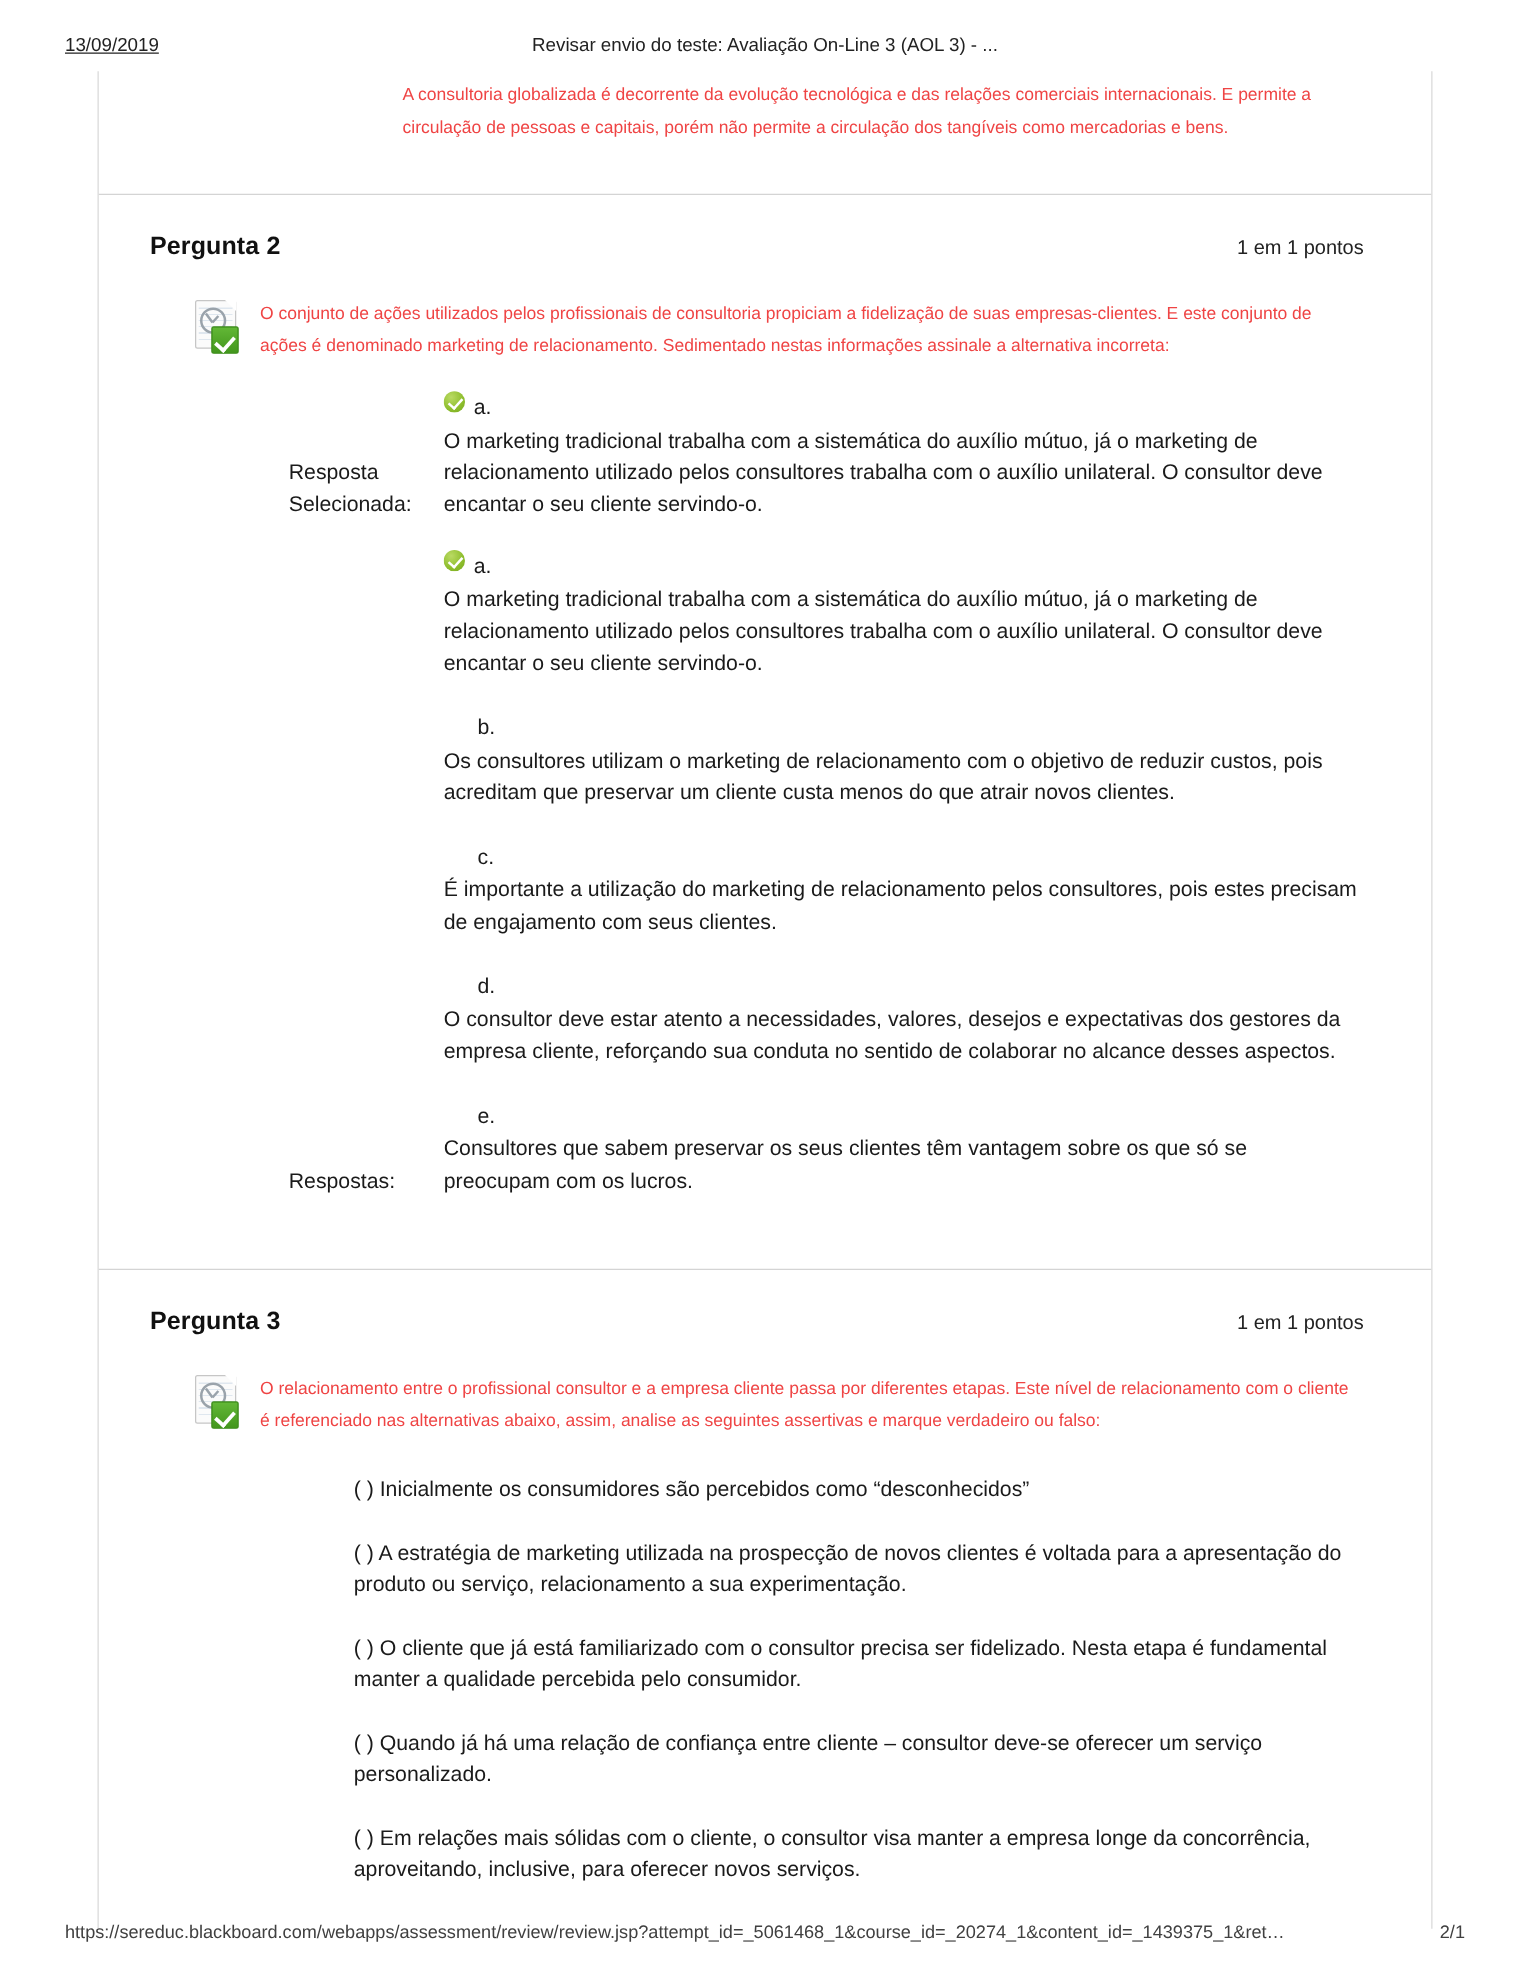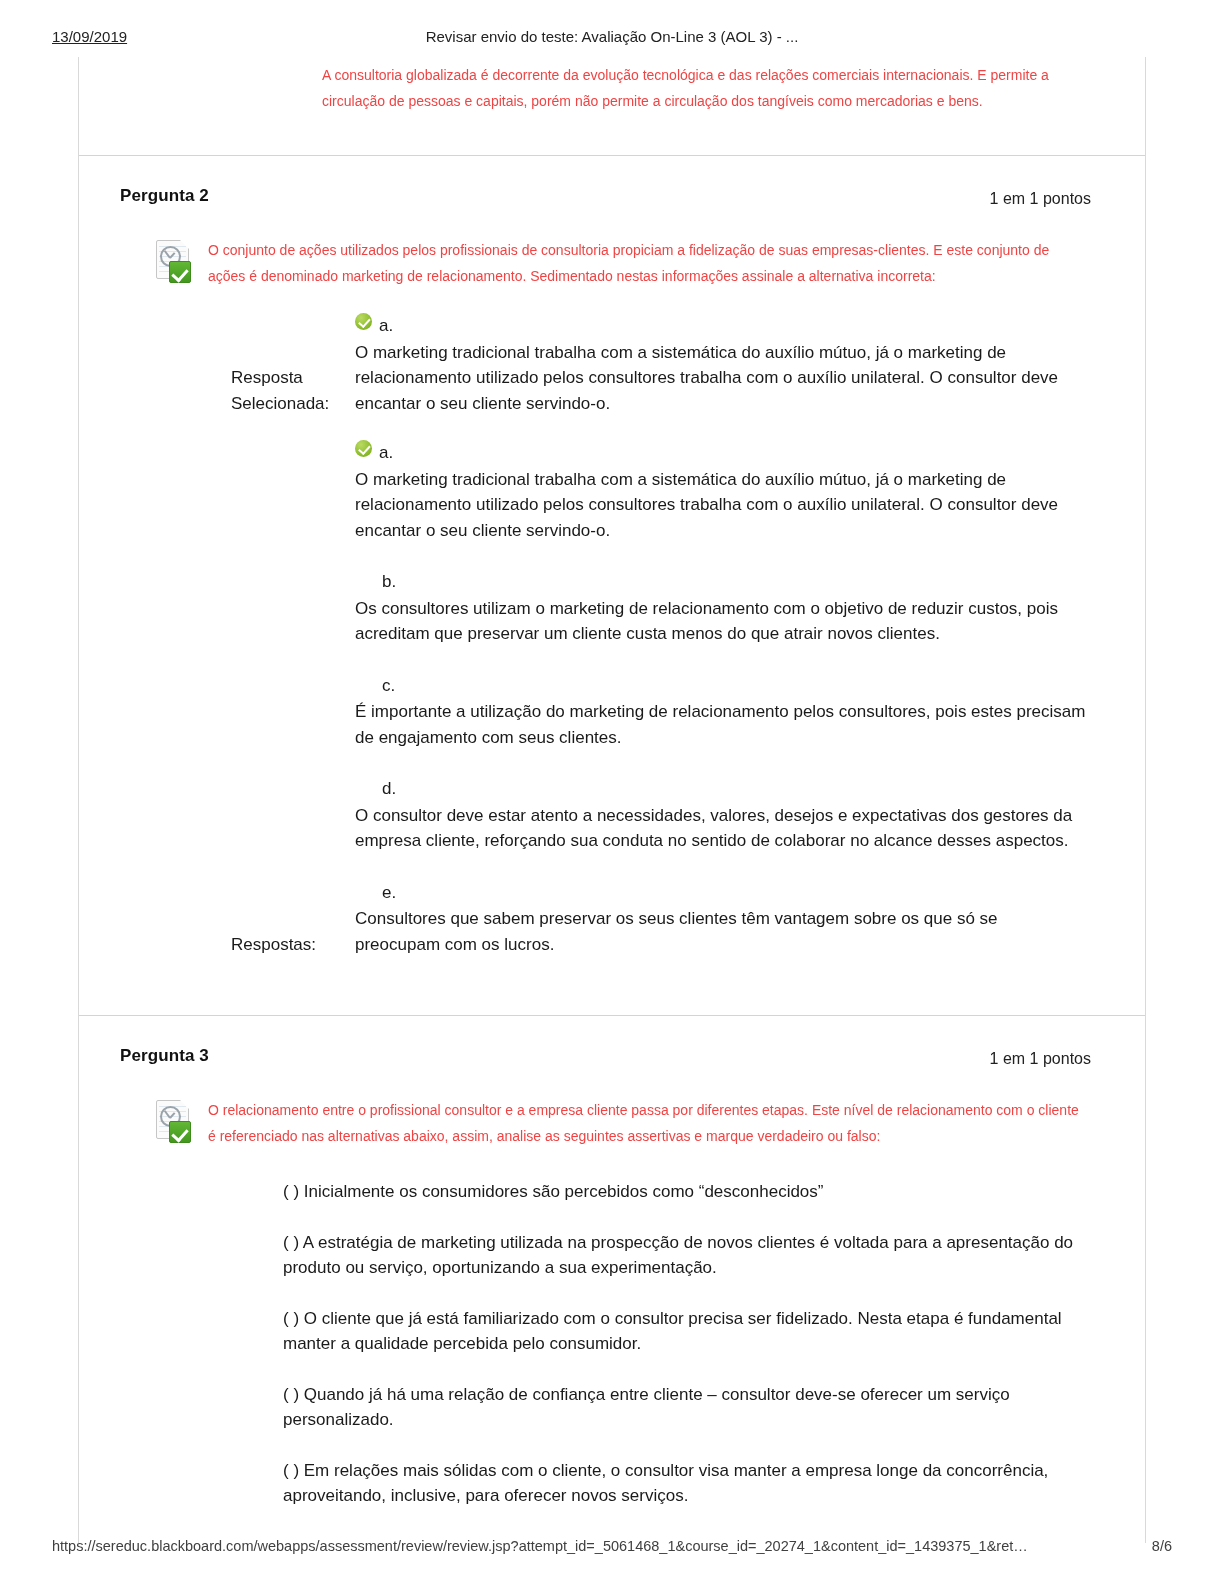--- a/index.html
+++ b/index.html
@@ -69,21 +69,21 @@
     position: relative;
     padding: 30px 0 34px 0;
   }
   .q-head {
     position: relative;
     height: 30px;
     margin-left: 41px;
     margin-right: 54px;
   }
   .q-title {
-    font-size: 17px;
+    font-size: 20px;
     font-weight: bold;
     color: #111;
     letter-spacing: 0.1px;
   }
   .q-points {
     position: absolute;
     right: 0; top: 4px;
     font-size: 16px;
     color: #222;
   }
@@ -367,26 +367,26 @@
         <span class="clock"></span>
         <span class="hand1"></span>
         <span class="hand2"></span>
         <span class="badge"></span>
       </span>
       <div class="stem-text qtext">O relacionamento entre o profissional consultor e a empresa cliente passa por diferentes etapas. Este nível de relacionamento com o cliente é referenciado nas alternativas abaixo, assim, analise as seguintes assertivas e marque verdadeiro ou falso:</div>
     </div>
 
     <div class="stmt-list">
       <div class="stmt">( ) Inicialmente os consumidores são percebidos como “desconhecidos”</div>
-      <div class="stmt">( ) A estratégia de marketing utilizada na prospecção de novos clientes é voltada para a apresentação do produto ou serviço, oportunizando a sua experimentação.</div>
+      <div class="stmt">( ) A estratégia de marketing utilizada na prospecção de novos clientes é voltada para a apresentação do produto ou serviço, relacionamento a sua experimentação.</div>
       <div class="stmt">( ) O cliente que já está familiarizado com o consultor precisa ser fidelizado. Nesta etapa é fundamental manter a qualidade percebida pelo consumidor.</div>
       <div class="stmt">( ) Quando já há uma relação de confiança entre cliente – consultor deve-se oferecer um serviço personalizado.</div>
       <div class="stmt">( ) Em relações mais sólidas com o cliente, o consultor visa manter a empresa longe da concorrência, aproveitando, inclusive, para oferecer novos serviços.</div>
     </div>
 
   </div>
 
 </div>
 
 <div class="print-footer">
   <span class="pf-url">https://sereduc.blackboard.com/webapps/assessment/review/review.jsp?attempt_id=_5061468_1&amp;course_id=_20274_1&amp;content_id=_1439375_1&amp;ret…</span>
-  <span class="pf-page">8/6</span>
+  <span class="pf-page">2/1</span>
 </div>
 
 </body></html>

